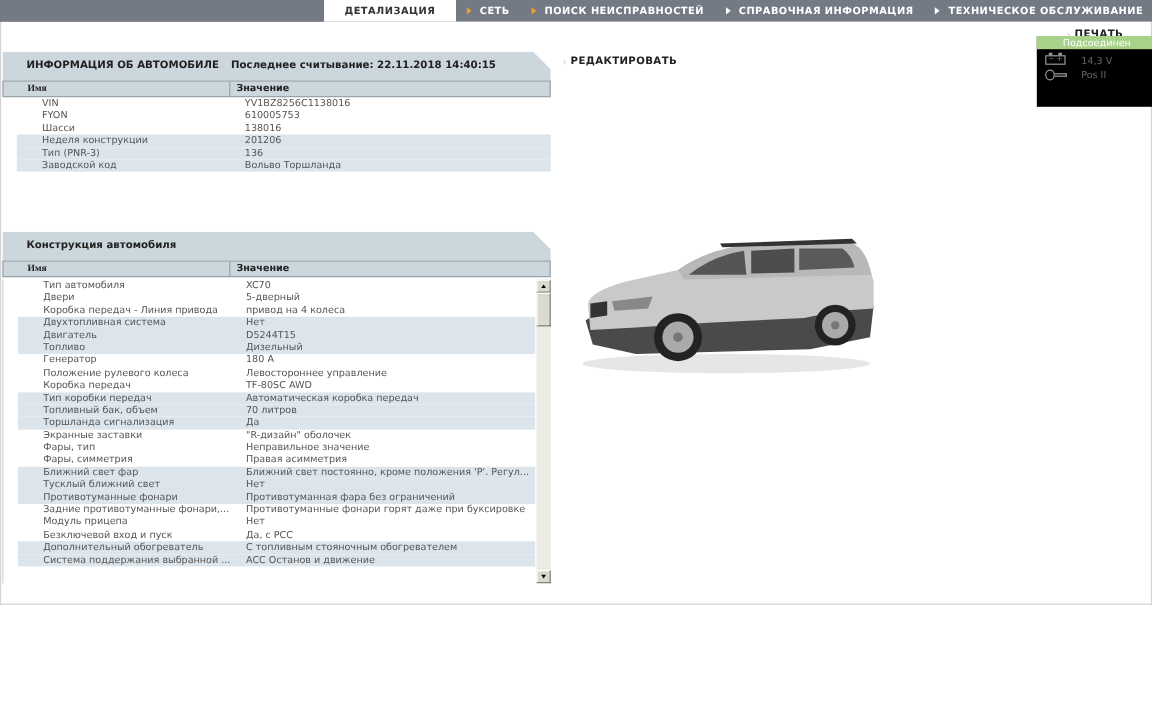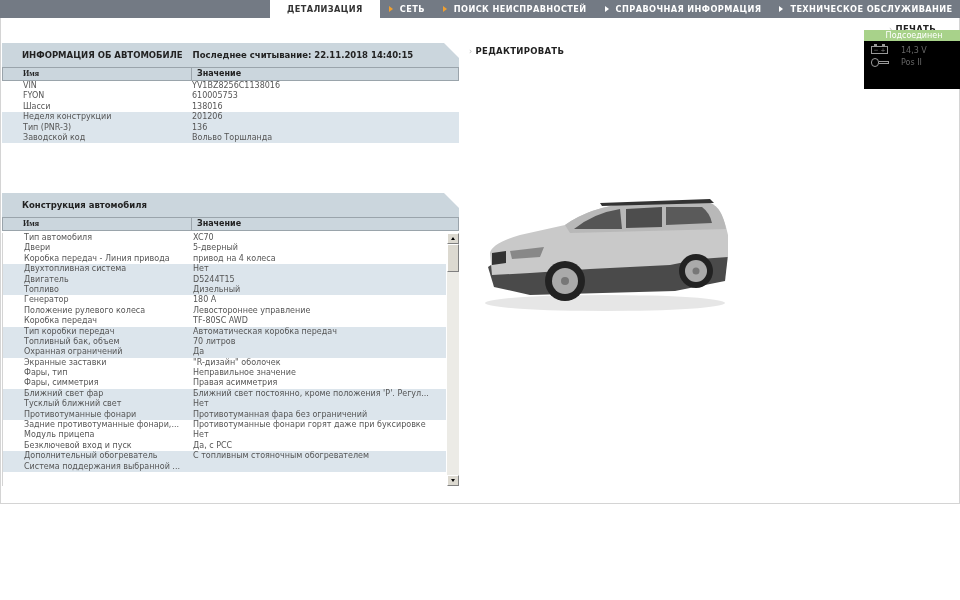--- a/index.html
+++ b/index.html
@@ -18,21 +18,21 @@
     .tab .arrow.orange { border-left-color: #f0a030; }
 
     
     .panel { position: absolute; left: 2px; width: 457px; }
     .panel-header { position: relative; height: 24px; background: #cbd6dd; clip-path: polygon(0 0, 442px 0, 457px 15px, 457px 100%, 0 100%); color: #222; font-weight: bold; font-size: 8.5px; line-height: 24px; padding-left: 20px; white-space: nowrap; }
     .panel-header .sub { font-weight: bold; margin-left: 10px; }
     .col-head { display: flex; height: 14px; background: #cbd6dd; border: 1px solid #9aa4ab; border-top: 1px solid #9aa4ab; color: #222; font-weight: bold; font-size: 8px; line-height: 12px; }
     .col-head .c1 { width: 189px; padding-left: 20px; border-right: 1px solid #9aa4ab; font-family: Liberation Serif, serif; }
     .col-head .c2 { flex: 1; padding-left: 5px; }
     .rows { position: relative; }
-    .row { display: flex; height: 10.4px; line-height: 10.4px; font-size: 8px; color: #555; white-space: nowrap; }
+    .row { display: flex; height: 10.4px; line-height: 10.4px; font-size: 8px; color: #555; white-space: nowrap; margin-left: 12px; }
     .row.alt { background: #dce5ec; }
     .row .c1 { width: 189px; padding-left: 21px; overflow: hidden; text-overflow: ellipsis; }
     .row .c2 { flex: 1; padding-left: 1px; overflow: hidden; text-overflow: ellipsis; }
 
     .scrollwrap { position: absolute; left: 0; top: 40px; width: 457px; height: 253px; border-left: 1px solid #d4d4d4; }
     .scrollwrap .rows { width: 443px; }
     .scrollbar { position: absolute; right: 0; top: 0; width: 12px; height: 253px; background: #ecebe6; }
     .sb-btn { position: absolute; left: 0; width: 12px; height: 11px; background: #dcd9d0; border: 1px solid #fff; border-right-color: #808080; border-bottom-color: #808080; display: flex; align-items: center; justify-content: center; cursor: pointer; }
     .sb-btn.up { top: 0; }
     .sb-btn.down { bottom: 0; }
@@ -202,21 +202,21 @@
         </div>
         <div class="row alt">
           <div class="c1">Тип коробки передач</div>
           <div class="c2">Автоматическая коробка передач</div>
         </div>
         <div class="row alt">
           <div class="c1">Топливный бак, объем</div>
           <div class="c2">70 литров</div>
         </div>
         <div class="row alt">
-          <div class="c1">Охранная ограничений</div>
+          <div class="c1">Торшланда сигнализация</div>
           <div class="c2">Да</div>
         </div>
         <div class="row">
           <div class="c1">Экранные заставки</div>
           <div class="c2">"R-дизайн" оболочек</div>
         </div>
         <div class="row">
           <div class="c1">Фары, тип</div>
           <div class="c2">Неправильное значение</div>
         </div>
@@ -247,20 +247,21 @@
         <div class="row">
           <div class="c1">Безключевой вход и пуск</div>
           <div class="c2">Да, с PCC</div>
         </div>
         <div class="row alt">
           <div class="c1">Дополнительный обогреватель</div>
           <div class="c2">С топливным стояночным обогревателем</div>
         </div>
         <div class="row alt">
           <div class="c1">Система поддержания выбранной ...</div>
+          <div class="c2">ACC Останов и движение</div>
         </div>
       </div>
     <div class="scrollbar">
       <div class="sb-btn up">
           <span class="tri-up"></span>
         </div>
       <div class="sb-thumb"></div>
       <div class="sb-btn down">
           <span class="tri-down"></span>
         </div>

